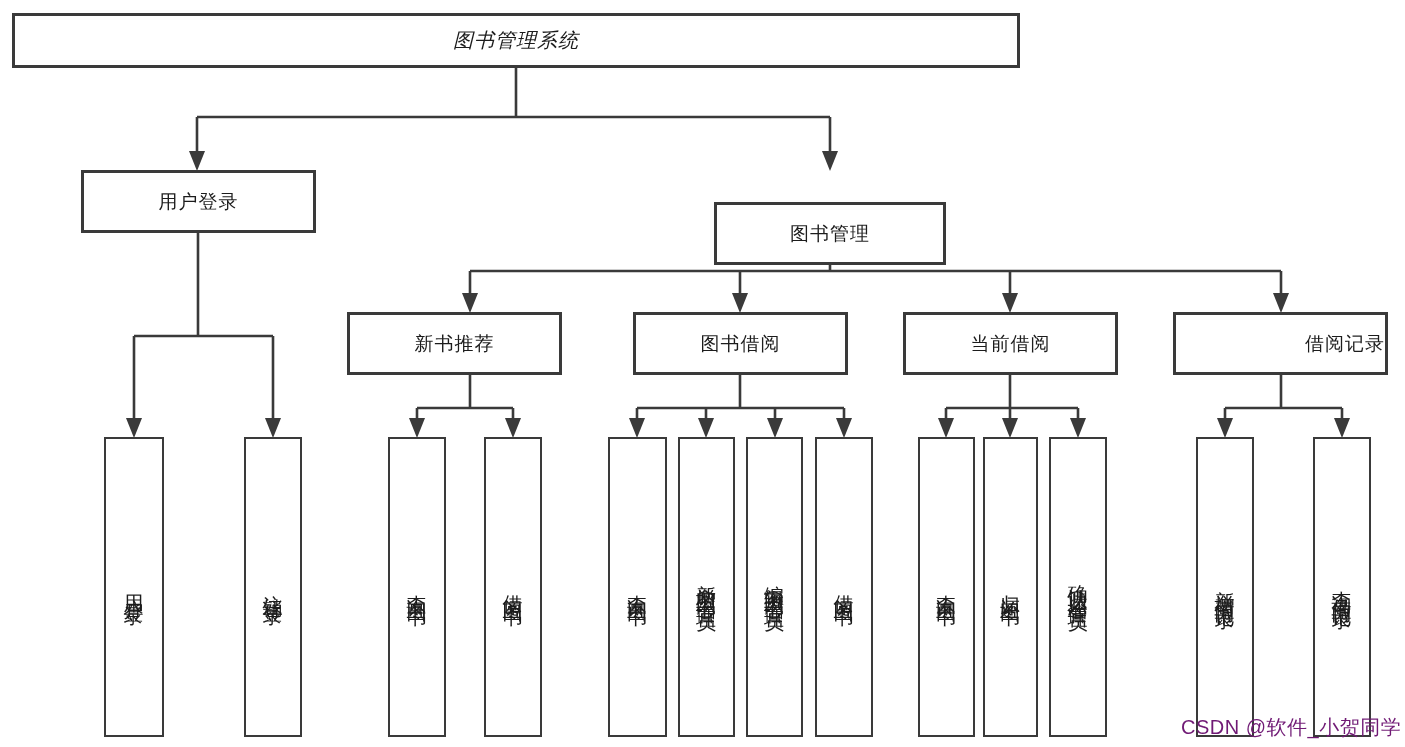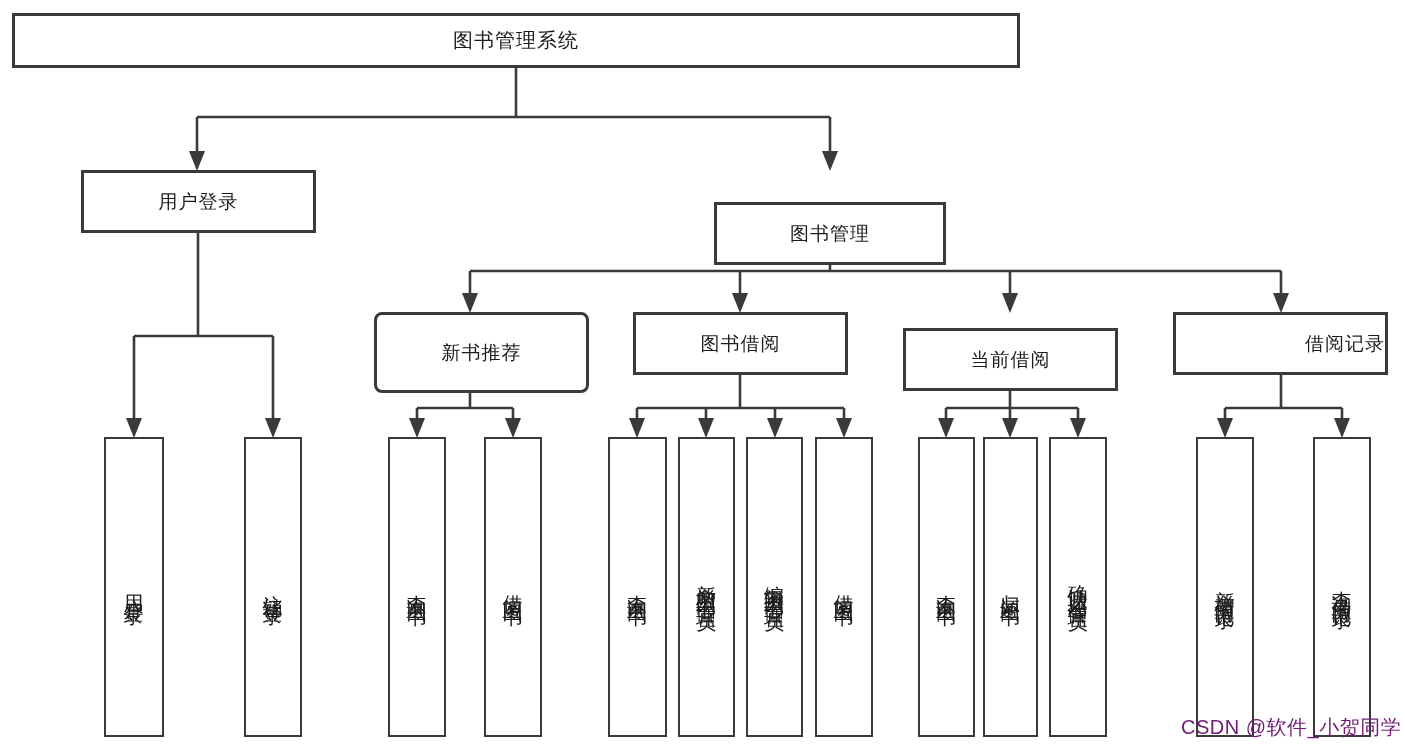--- a/index.html
+++ b/index.html
@@ -84,38 +84,38 @@
 
       <polygon points="938,418 954,418 946,438"></polygon>
       <polygon points="1002,418 1018,418 1010,438"></polygon>
       <polygon points="1070,418 1086,418 1078,438"></polygon>
 
       <polygon points="1217,418 1233,418 1225,438"></polygon>
       <polygon points="1334,418 1350,418 1342,438"></polygon>
     </g>
   </svg>
 
-  <div class="node root" style="left:12px;top:13px;width:1008px;height:55px;">
+  <div class="node root" style="left:12px;top:13px;width:1008px;height:55px;font-style:italic;">
     <span>图书管理系统</span>
   </div>
 
   <div class="node branch" style="left:81px;top:170px;width:235px;height:63px;">
     <span>用户登录</span>
   </div>
   <div class="node branch" style="left:714px;top:170px;width:232px;height:63px;margin-top:32px;">
     <span>图书管理</span>
   </div>
 
-  <div class="node branch" style="left:374px;top:312px;width:215px;height:81px;border-radius:8px;">
+  <div class="node branch" style="left:347px;top:312px;width:215px;height:63px;">
     <span>新书推荐</span>
   </div>
   <div class="node branch" style="left:633px;top:312px;width:215px;height:63px;">
     <span>图书借阅</span>
   </div>
-  <div class="node branch" style="left:903px;top:312px;width:215px;height:63px;margin-top:16px;">
+  <div class="node branch" style="left:903px;top:312px;width:215px;height:63px;">
     <span>当前借阅</span>
   </div>
   <div class="node branch" style="left:1173px;top:312px;width:215px;height:63px;justify-content:flex-end;">
     <span>借阅记录</span>
   </div>
 
   <div class="node leaf" style="left:104px;top:437px;width:60px;height:300px;">
     <span class="vtext">用户登录</span>
   </div>
   <div class="node leaf" style="left:244px;top:437px;width:58px;height:300px;">

